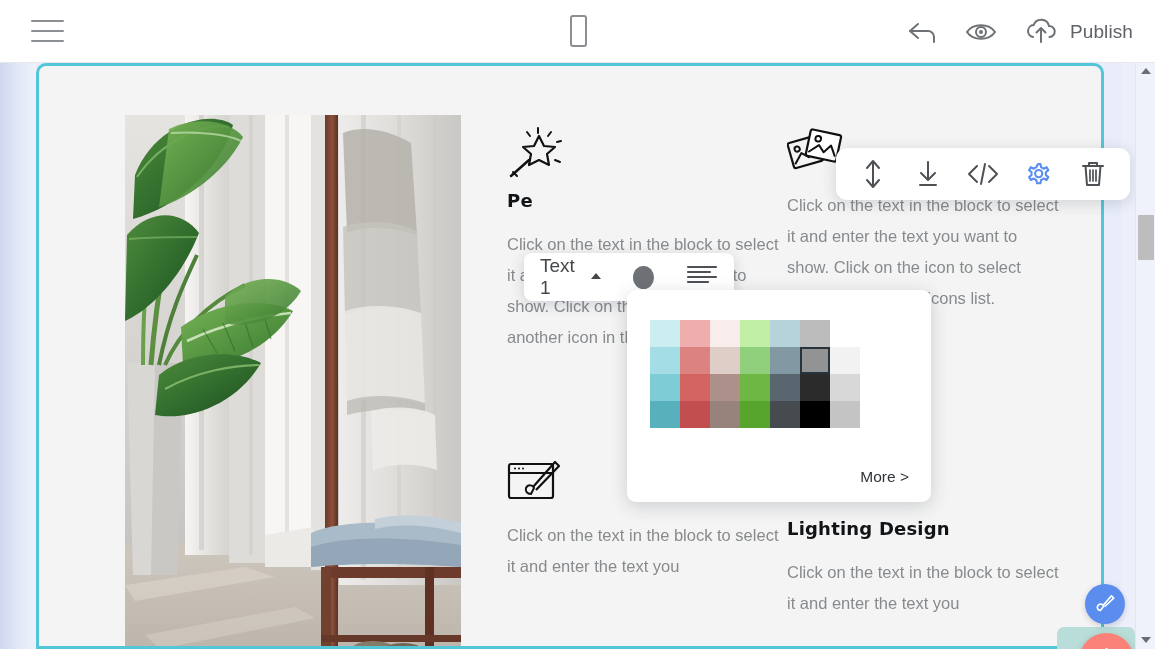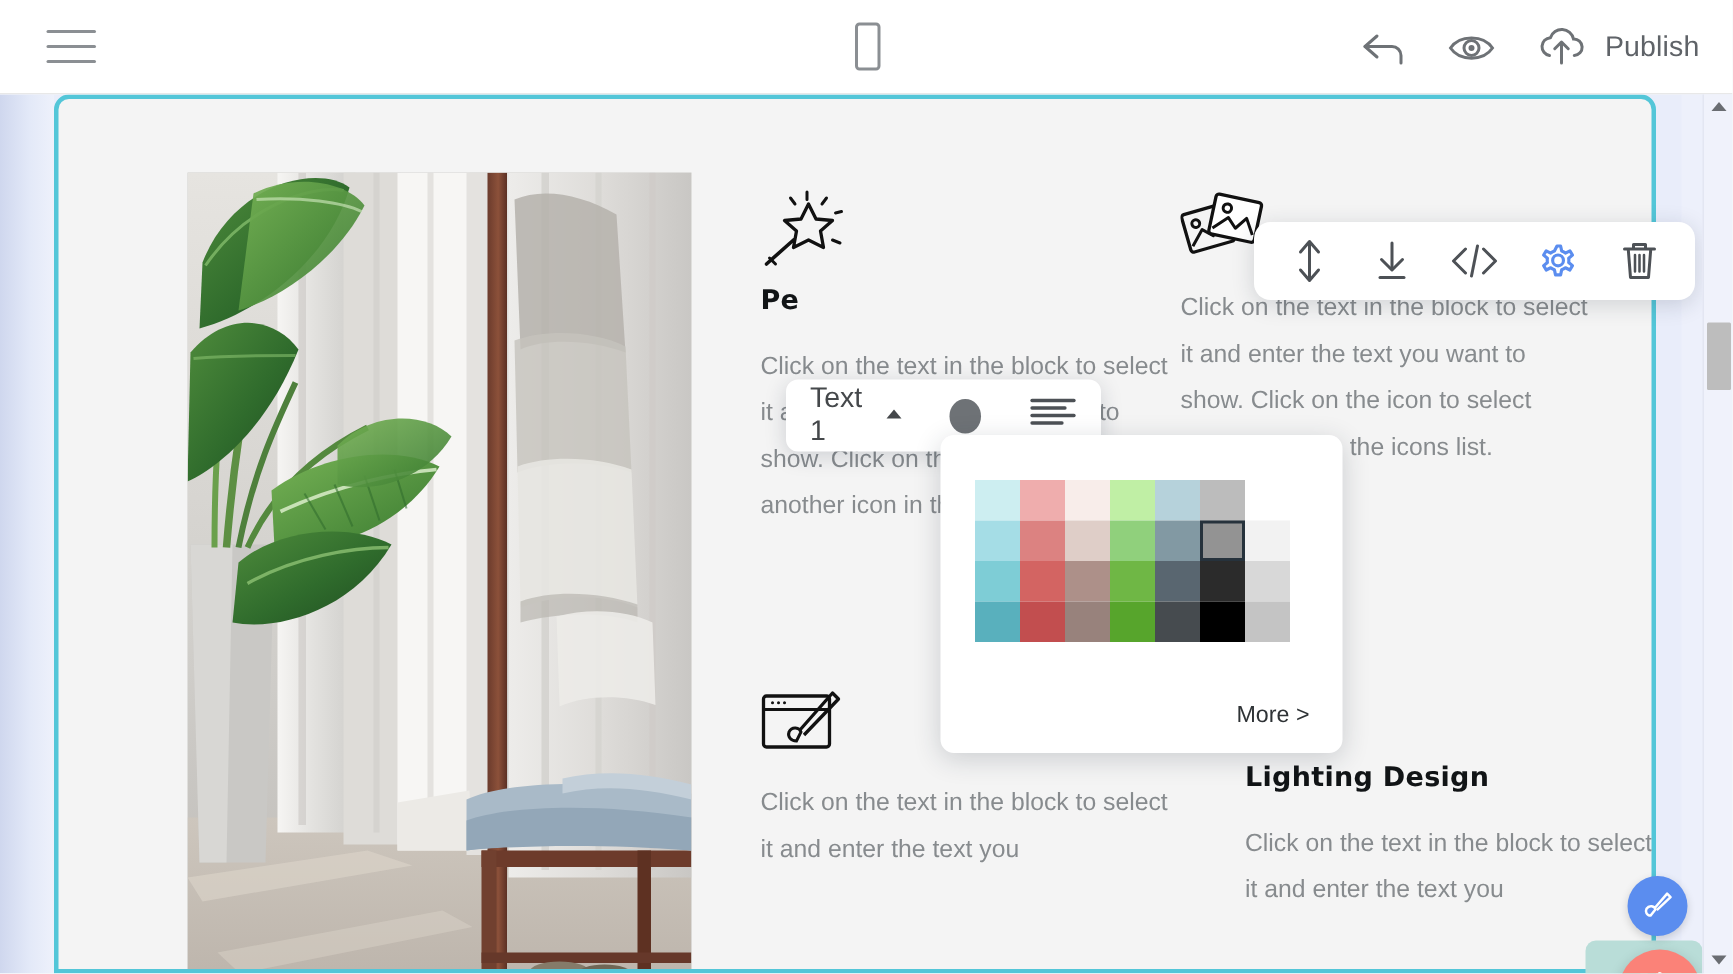--- a/index.html
+++ b/index.html
@@ -81,21 +81,21 @@
     font-family:"DejaVu Sans", sans-serif;
     font-size:18px;font-weight:bold;color:#111416;letter-spacing:.2px;
     margin:0 0 18px 0;
   }
   .feat-body{
     font-size:16.5px;line-height:31px;color:#878b8e;margin:0;
   }
   .f1{left:0;top:0;}
   .f2{left:280px;top:0;}
   .f3{left:0;top:330px;}
-  .f4{left:280px;top:318px;margin-left:43px;}
+  .f4{left:280px;top:328px;}
 
   
   .text-toolbar{
     position:absolute;left:524px;top:190px;width:210px;height:48px;
     background:#ffffff;border-radius:8px;
     box-shadow:0 3px 14px rgba(30,40,60,.18);
     display:flex;align-items:center;padding:0 16px;box-sizing:border-box;
     gap:32px;
   }
   .tt-select{
@@ -106,21 +106,21 @@
     width:0;height:0;border-left:5px solid transparent;border-right:5px solid transparent;
     border-bottom:6px solid #45484b;display:inline-block;margin-top:-2px;
   }
   .color-dot{
     width:23px;height:23px;border-radius:50%;background:#6e7276;cursor:pointer;
   }
   .align-icon{cursor:pointer;}
 
   
   .color-popup{
-    position:absolute;left:627px;top:227px;width:268px;height:212px;
+    position:absolute;left:627px;top:227px;width:304px;height:212px;
     background:#ffffff;border-radius:9px;
     box-shadow:0 4px 18px rgba(30,40,60,.19);
     box-sizing:border-box;
   }
   .swatch-grid{
     position:absolute;left:23px;top:30px;
     display:grid;grid-template-columns:repeat(7,30px);grid-template-rows:repeat(4,27px);
   }
   .sw{width:30px;height:27px;cursor:pointer;box-sizing:border-box;}
   .sw.sel{outline:2px solid #26323c;outline-offset:-2px;position:relative;z-index:3;}

